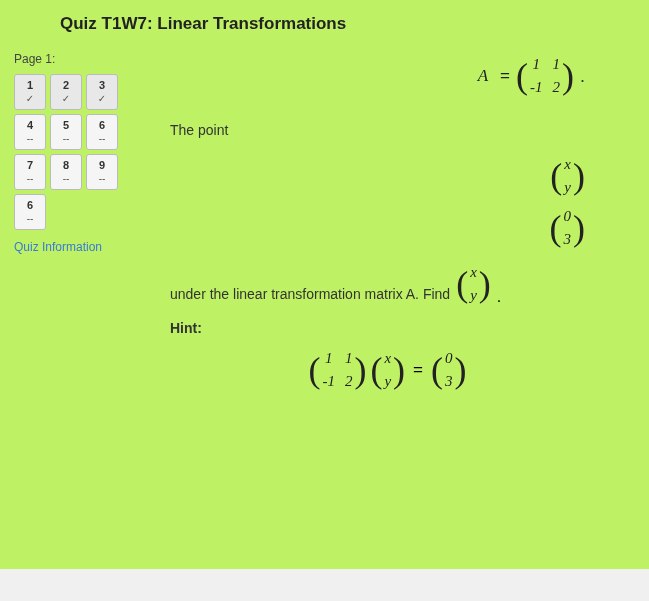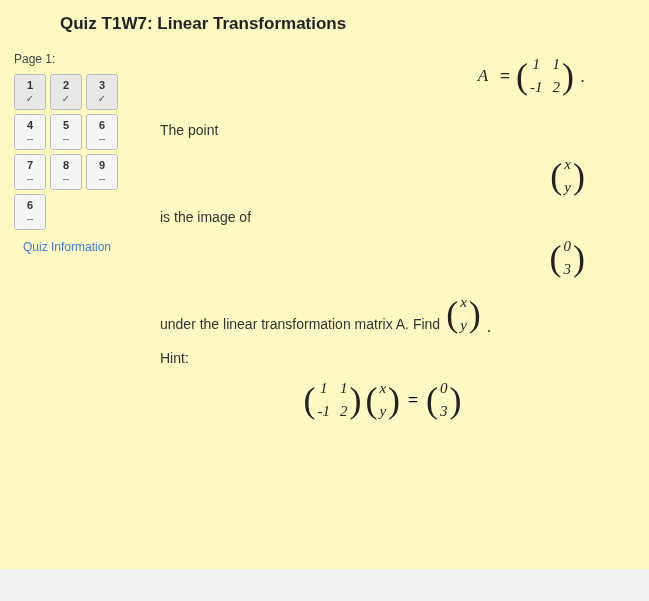--- a/index.html
+++ b/index.html
@@ -4,37 +4,38 @@
   <style>
     * { box-sizing: border-box; margin: 0; padding: 0; }
     body {
       font-family: Arial, sans-serif;
       background: #f0f0f0;
       width: 649px;
       min-height: 601px;
       overflow: hidden;
     }
     .main-content {
-      background: #fef9c3;
+      background: #bef264;
       width: 649px;
       min-height: 569px;
       display: flex;
       flex-direction: column;
       padding: 0;
     }
     .page-title {
       font-size: 17px;
       font-weight: bold;
       padding: 14px 20px 10px 60px;
       color: #222;
     }
     .content-area {
       display: flex;
       flex: 1;
       padding: 0;
+      gap: 10px;
     }
     
     .sidebar {
       width: 130px;
       padding: 8px 10px 10px 14px;
       flex-shrink: 0;
     }
     .page-label {
       font-size: 12px;
       color: #444;
@@ -62,21 +63,20 @@
     .q-cell.answered {
       background: #e8e8e8;
     }
     .q-num { font-weight: bold; color: #333; line-height: 1.2; }
     .q-status { color: #555; font-size: 10px; line-height: 1.2; }
     .quiz-info-link {
       color: #3a7bd5;
       font-size: 12px;
       cursor: pointer;
       margin-top: 10px;
-      text-align: center;
     }
     
     .quiz-main {
       flex: 1;
       padding: 10px 24px 10px 10px;
       position: relative;
     }
     
     .matrix-wrapper {
       display: inline-flex;
@@ -138,21 +138,21 @@
     .block-center {
       display: flex;
       align-items: center;
       justify-content: flex-end;
       padding-right: 40px;
       margin: 8px 0;
     }
     .hint-label {
       font-size: 14px;
       color: #333;
-      font-weight: normal;
+      font-weight: bold;
       padding-left: 20px;
       margin-top: 10px;
     }
     .hint-equation {
       display: flex;
       align-items: center;
       justify-content: center;
       gap: 4px;
       margin-top: 14px;
     }
@@ -251,23 +251,20 @@
         <span class="matrix-wrapper">
           <span class="matrix-paren matrix-paren-left">(</span>
           <span class="matrix-body cols1">
             <span class="matrix-cell" style="font-style:italic;">x</span>
             <span class="matrix-cell" style="font-style:italic;">y</span>
           </span>
           <span class="matrix-paren matrix-paren-right">)</span>
         </span>
       </div>
 
-      <div style="padding-left:20px; margin: 10px 0;">
-        <span class="text-line">is the image of</span>
-      </div>
 
       <div class="block-center">
         <span class="matrix-wrapper">
           <span class="matrix-paren matrix-paren-left">(</span>
           <span class="matrix-body cols1">
             <span class="matrix-cell">0</span>
             <span class="matrix-cell">3</span>
           </span>
           <span class="matrix-paren matrix-paren-right">)</span>
         </span>

